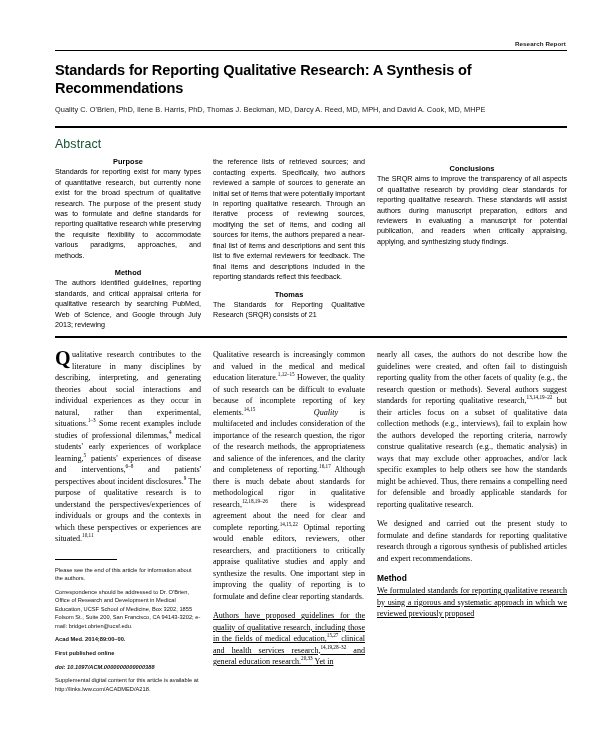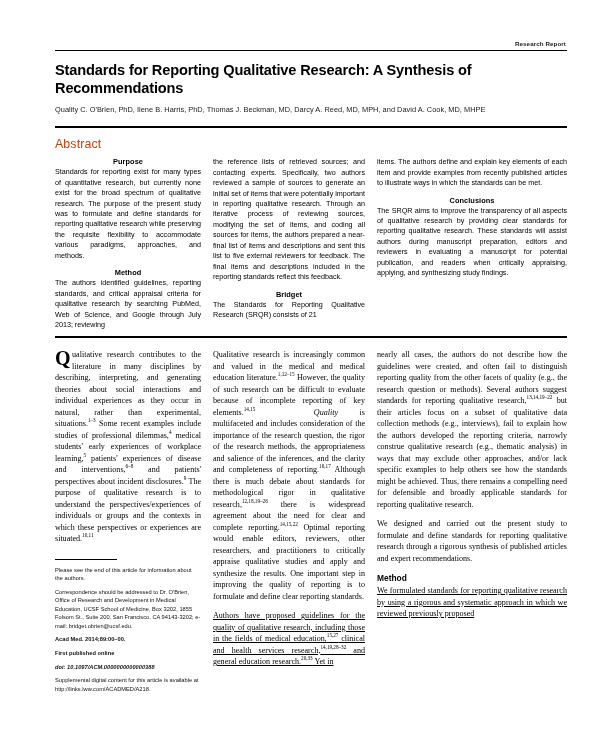--- a/index.html
+++ b/index.html
@@ -62,21 +62,21 @@
     font-size: 7.4px;
     line-height: 1.42;
     color: #1a1a1a;
     letter-spacing: .02px;
     margin: 0;
   }
 
   
   .abstract-head {
     font-size: 12.4px;
-    color: #c2410c;
+    color: #14532d;
     margin: 0 0 6px 0;
     font-weight: normal;
     letter-spacing: .1px;
   }
   .abs-cols {
     display: flex;
     gap: 12px;
   }
   .abs-col {
     flex: 1 1 0;
@@ -183,25 +183,24 @@
 
   <div class="abs-cols">
     <div class="abs-col c1">
       <div class="abs-sec-head">Purpose</div>
       <p class="abs-p">Standards for reporting exist for many types of quantitative research, but currently none exist for the broad spectrum of qualitative research. The purpose of the present study was to formulate and define standards for reporting qualitative research while preserving the requisite flexibility to accommodate various paradigms, approaches, and methods.</p>
       <div class="abs-sec-head spaced">Method</div>
       <p class="abs-p">The authors identified guidelines, reporting standards, and critical appraisal criteria for qualitative research by searching PubMed, Web of Science, and Google through July 2013; reviewing</p>
     </div>
     <div class="abs-col c2">
       <p class="abs-p">the reference lists of retrieved sources; and contacting experts. Specifically, two authors reviewed a sample of sources to generate an initial set of items that were potentially important in reporting qualitative research. Through an iterative process of reviewing sources, modifying the set of items, and coding all sources for items, the authors prepared a near-final list of items and descriptions and sent this list to five external reviewers for feedback. The final items and descriptions included in the reporting standards reflect this feedback.</p>
-      <div class="abs-sec-head spaced">Bridget</div>
+      <div class="abs-sec-head spaced">Thomas</div>
       <p class="abs-p">The Standards for Reporting Qualitative Research (SRQR) consists of 21</p>
     </div>
     <div class="abs-col c3">
-      <p class="abs-p">items. The authors define and explain key elements of each item and provide examples from recently published articles to illustrate ways in which the standards can be met.</p>
       <div class="abs-sec-head spaced">Conclusions</div>
       <p class="abs-p">The SRQR aims to improve the transparency of all aspects of qualitative research by providing clear standards for reporting qualitative research. These standards will assist authors during manuscript preparation, editors and reviewers in evaluating a manuscript for potential publication, and readers when critically appraising, applying, and synthesizing study findings.</p>
     </div>
   </div>
 
   <div class="rule-abs-bottom"></div>
 
   <div class="body-cols">
 
     <div class="body-col c1">

